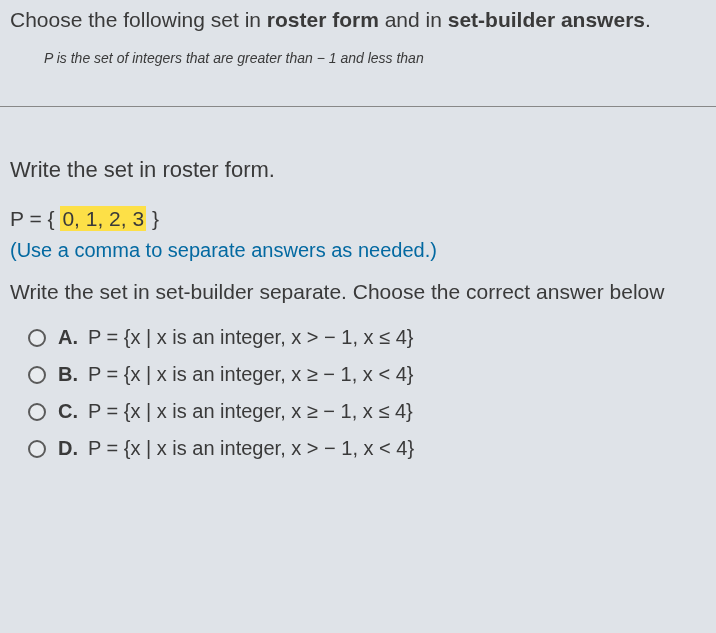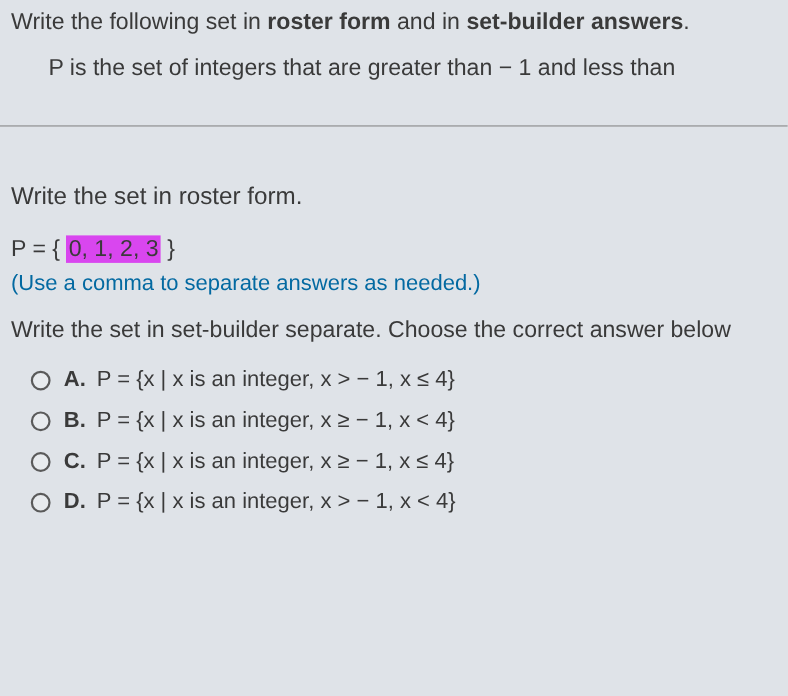--- a/index.html
+++ b/index.html
@@ -17,41 +17,42 @@
       overflow: hidden;
     }
     .instruction {
       font-size: 21px;
       margin-bottom: 18px;
     }
     .bold {
       font-weight: bold;
     }
     .problem-statement {
-      font-size: 21px;
+      font-size: 14px;
       margin-left: 34px;
       margin-bottom: 40px;
+      font-style: italic;
     }
     .divider {
       border: none;
       border-top: 1px solid #888;
       margin-bottom: 50px;
       margin-left: -10px;
       width: 730px;
     }
     .prompt1 {
       font-size: 22px;
       margin-bottom: 24px;
     }
     .roster-line {
       font-size: 21px;
       margin-bottom: 8px;
     }
     .highlight {
-      background: #d946ef;
+      background: #fde047;
       padding: 1px 2px;
     }
     .hint {
       font-size: 20px;
       color: #0369a1;
       margin-bottom: 18px;
     }
     .prompt2 {
       font-size: 21px;
       margin-bottom: 22px;
@@ -78,21 +79,21 @@
       font-weight: bold;
       margin-right: 10px;
     }
     .option-text {
     }
   </style>
 </head>
 <body>
 
 <div class="instruction">
-  <span>Write the following set in </span><span class="bold">roster form</span><span> and in </span><span class="bold">set-builder answers</span><span>.</span>
+  <span>Choose the following set in </span><span class="bold">roster form</span><span> and in </span><span class="bold">set-builder answers</span><span>.</span>
 </div>
 
 <div class="problem-statement">P is the set of integers that are greater than − 1 and less than</div>
 
 <hr class="divider">
 
 <div class="prompt1">Write the set in roster form.</div>
 
 <div class="roster-line">
   <span>P = { </span><span class="highlight">0, 1, 2, 3</span><span> }</span>

